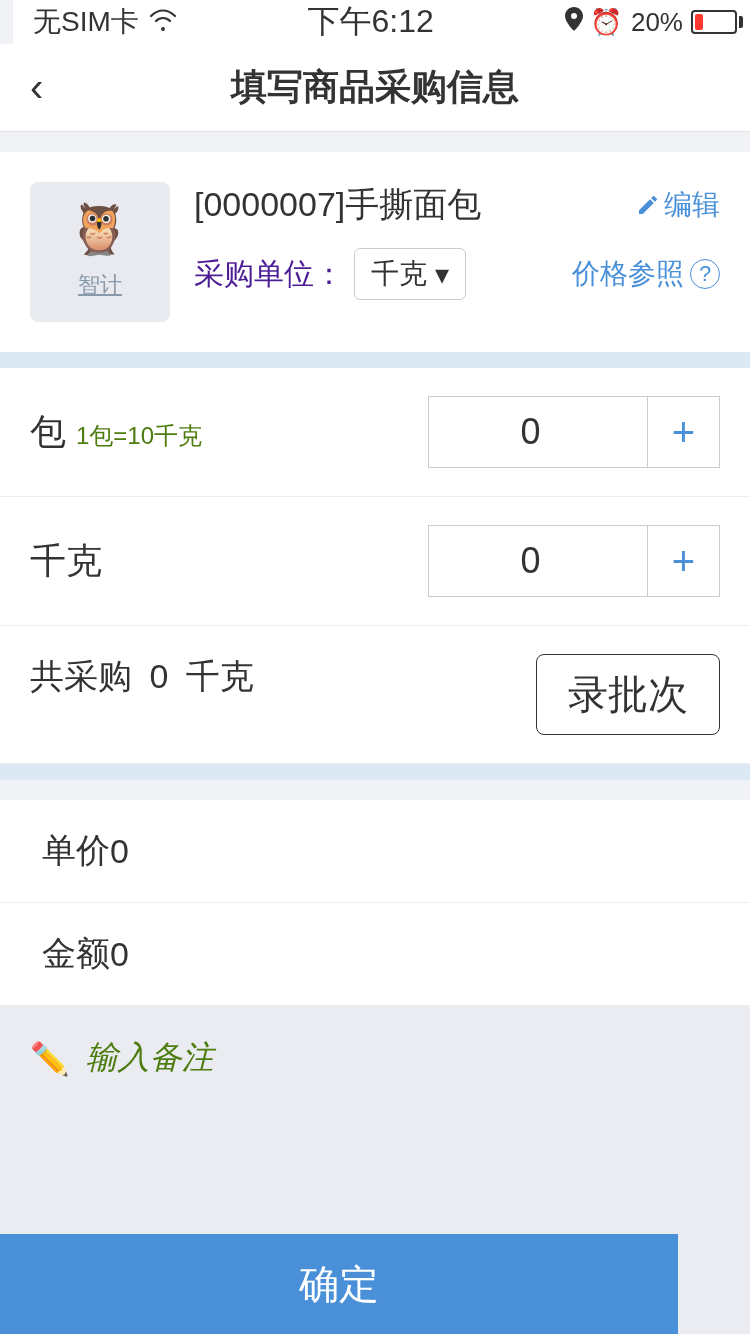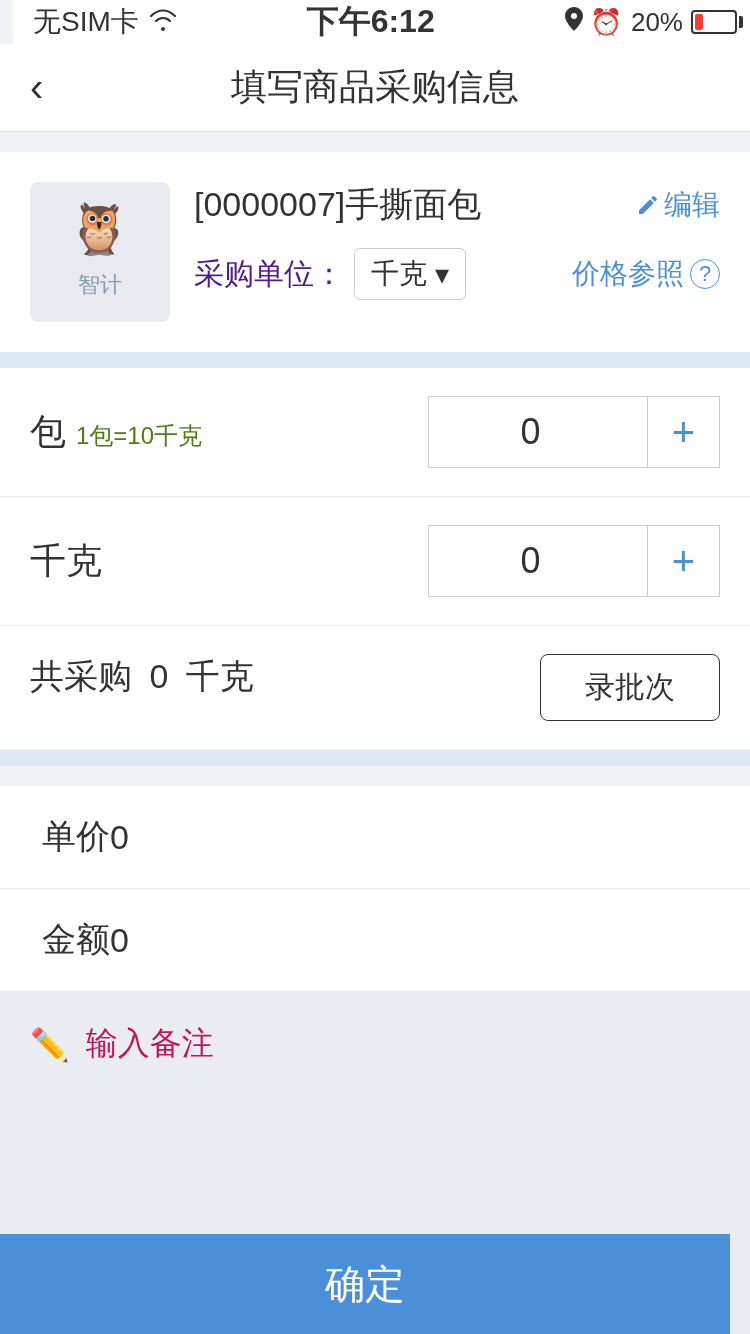--- a/index.html
+++ b/index.html
@@ -27,21 +27,21 @@
       margin-left: 13px;
     }
     .status-left {
       display: flex;
       align-items: center;
       gap: 10px;
       font-size: 28px;
     }
     .status-center {
       font-size: 32px;
-      font-weight: 700;
+      font-weight: 400;
     }
     .status-right {
       display: flex;
       align-items: center;
       gap: 8px;
       font-size: 26px;
     }
     .battery-icon {
       display: inline-flex;
       align-items: center;
@@ -83,21 +83,21 @@
     }
     .nav-back {
       position: absolute;
       left: 30px;
       font-size: 40px;
       color: #333;
       cursor: pointer;
     }
     .nav-title {
       font-size: 36px;
-      font-weight: 400;
+      font-weight: 700;
       color: #333;
     }
 
     
     .product-card {
       background: #fff;
       margin-top: 20px;
       padding: 30px;
       display: flex;
       align-items: flex-start;
@@ -117,20 +117,21 @@
       text-align: center;
       color: #8899aa;
     }
     .owl-icon {
       font-size: 50px;
       line-height: 1;
     }
     .owl-label {
       font-size: 22px;
       margin-top: 16px;
+      text-decoration: underline;
     }
     .product-info {
       flex: 1;
     }
     .product-name-row {
       display: flex;
       align-items: center;
       justify-content: space-between;
     }
     .product-name {
@@ -255,22 +256,22 @@
       background: #fff;
       border-bottom: 1px solid #eee;
     }
     .summary-text {
       font-size: 34px;
       color: #333;
     }
     .batch-btn {
       border: 1px solid #333;
       border-radius: 8px;
-      padding: 12px 44px;
-      font-size: 30px;
+      padding: 12px 31px;
+      font-size: 40px;
       color: #333;
       cursor: pointer;
       background: #fff;
     }
 
     
     .price-section {
       background: #fff;
       margin-top: 20px;
     }
@@ -301,29 +302,30 @@
       min-height: 400px;
       align-items: flex-start;
     }
     .note-icon {
       font-size: 32px;
       color: #999;
       margin-top: 4px;
     }
     .note-placeholder {
       font-size: 32px;
-      color: #be185d;
+      color: #4d7c0f;
+      font-style: italic;
     }
 
     
     .confirm-btn {
       position: fixed;
       bottom: 0;
       left: 0;
-      width: 730px;
+      width: 678px;
       height: 100px;
       background: #4a90d9;
       color: #fff;
       font-size: 40px;
       font-weight: 500;
       display: flex;
       align-items: center;
       justify-content: center;
       cursor: pointer;
       border: none;

